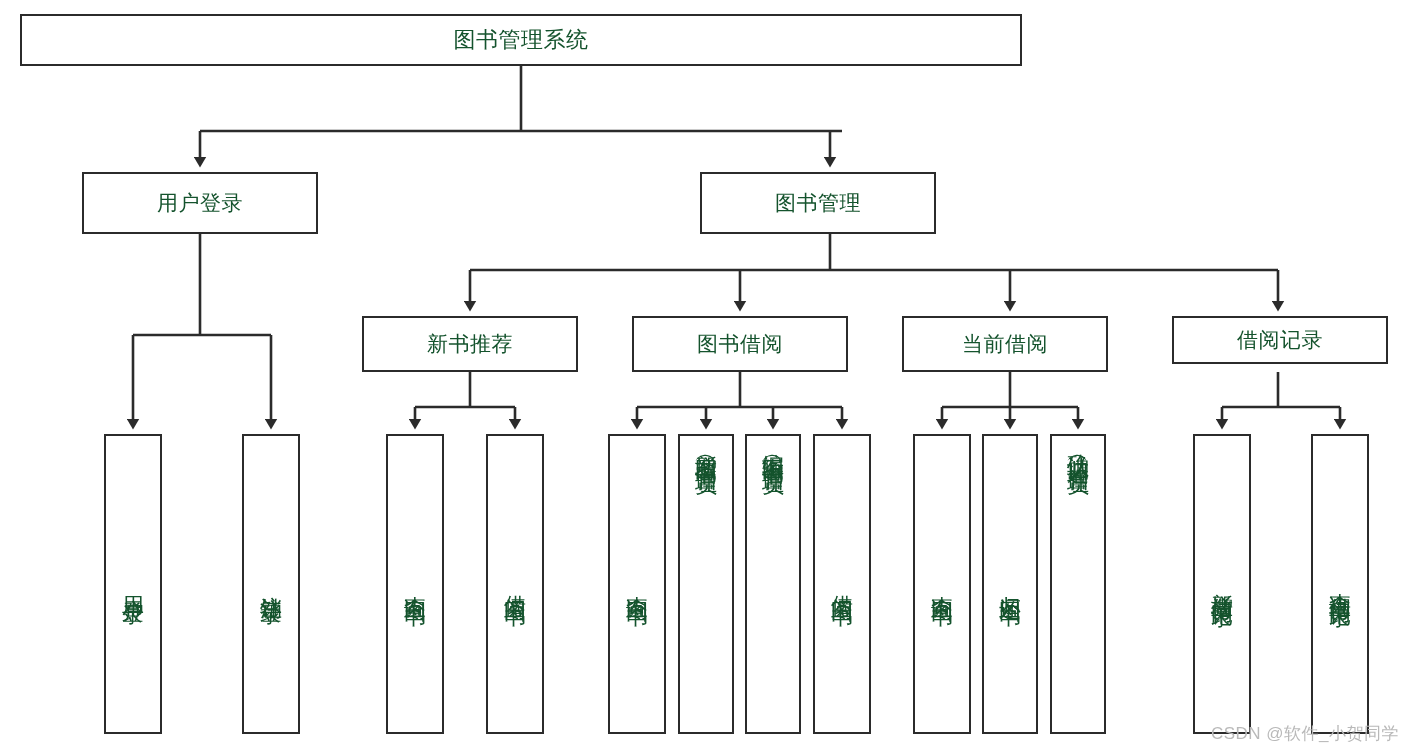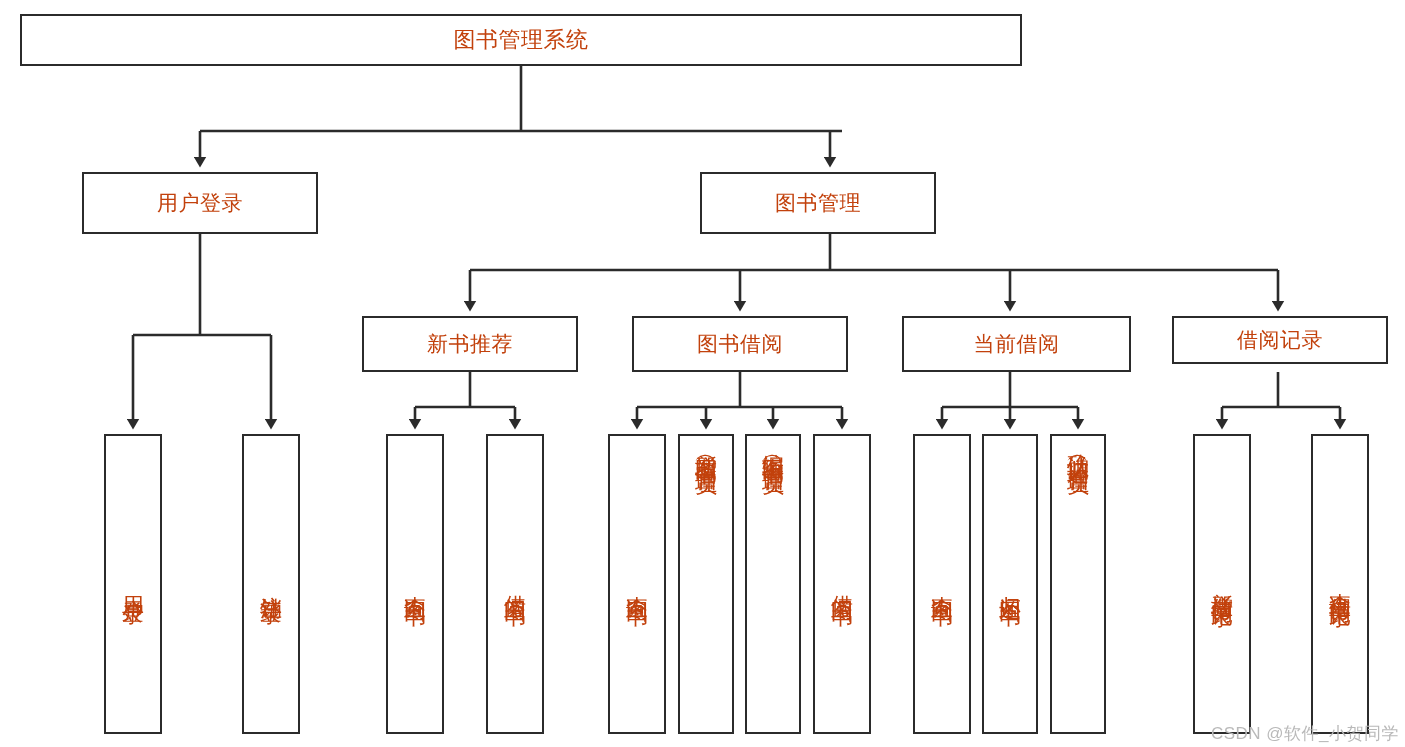--- a/index.html
+++ b/index.html
@@ -21,21 +21,21 @@
     display:flex;
     align-items:center;
     justify-content:center;
     color:#1a1a1a;
   }
   .node .lbl{
     font-size:21px;
     line-height:1.12;
     letter-spacing:0.5px;
     white-space:nowrap;
-    color:#c2410c;
+    color:#14532d;
   }
   .node.root .lbl{font-size:22px;}
   .node.lvl1 .lbl{font-size:21px;}
   .node.lvl2 .lbl{font-size:21px;}
 
   
   .node.leaf{
     align-items:flex-start;
     justify-content:center;
     padding-top:0;
@@ -126,21 +126,21 @@
   <div class="node lvl1" style="left:700px;top:172px;width:236px;height:62px;">
     <span class="lbl">图书管理</span>
   </div>
 
   <div class="node lvl2" style="left:362px;top:316px;width:216px;height:56px;">
     <span class="lbl">新书推荐</span>
   </div>
   <div class="node lvl2" style="left:632px;top:316px;width:216px;height:56px;">
     <span class="lbl">图书借阅</span>
   </div>
-  <div class="node lvl2" style="left:902px;top:316px;width:229px;height:56px;">
+  <div class="node lvl2" style="left:902px;top:316px;width:206px;height:56px;">
     <span class="lbl">当前借阅</span>
   </div>
   <div class="node lvl2" style="left:1172px;top:316px;width:216px;height:48px;">
     <span class="lbl">借阅记录</span>
   </div>
 
   <div class="node leaf centered" style="left:104px;top:434px;width:58px;height:300px;">
     <span class="lbl">用户登录</span>
   </div>
   <div class="node leaf centered" style="left:242px;top:434px;width:58px;height:300px;">

